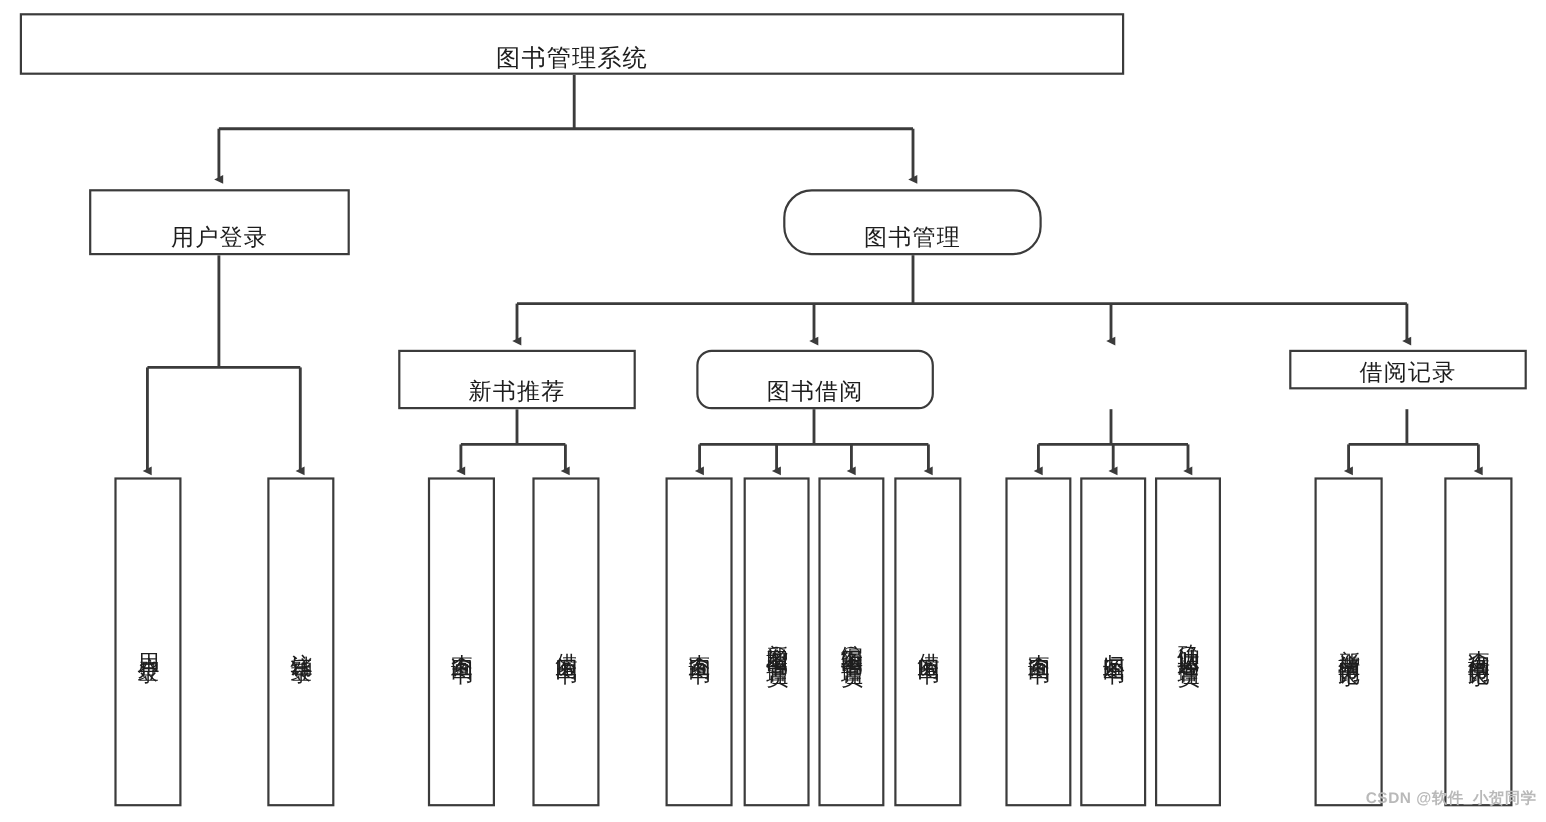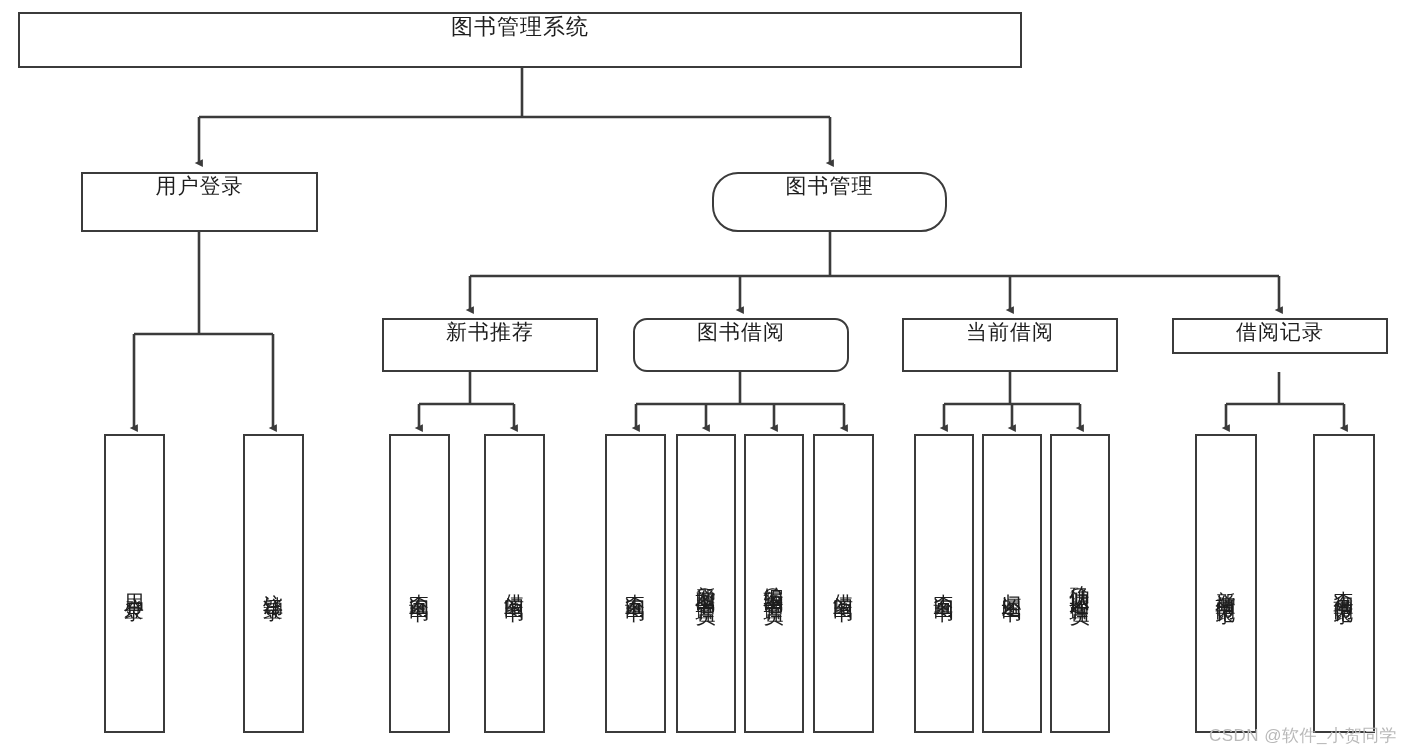--- a/index.html
+++ b/index.html
@@ -14,21 +14,21 @@
   
   #wires{position:absolute;left:0;top:0;width:1405px;height:747px;}
 
   
   .node{
     position:absolute;
     box-sizing:border-box;
     background:#ffffff;
     border:2.5px solid #3b3b3b;
     display:flex;
-    align-items:flex-start;
+    align-items:flex-end;
     justify-content:center;
     color:#1d1d1d;
   }
   .node .lbl{
     display:block;
     text-align:center;
     line-height:1.18;
     white-space:nowrap;
   }
   
@@ -42,26 +42,27 @@
     text-orientation:upright;
     font-size:20px;
     letter-spacing:3px;
     line-height:1;
     white-space:nowrap;
   }
 
   .watermark{
     position:absolute;
     right:8px;
-    bottom:0;
-    font-size:17px;
+    bottom:12px;
+    font-size:14px;
     color:#b9b9b9;
     letter-spacing:.5px;
     white-space:nowrap;
     pointer-events:none;
+    font-weight:bold;
   }
 </style>
 </head>
 <body>
 
 <div id="canvas">
 
   <svg id="wires" viewBox="0 0 1405 747" xmlns="http://www.w3.org/2000/svg">
     <defs>
       <marker id="arrow" markerWidth="9" markerHeight="9" refX="4.2" refY="4.3" orient="auto" markerUnits="userSpaceOnUse">
@@ -117,31 +118,28 @@
   </div>
 
   <div class="node h-node" style="left:81px;top:172px;width:237px;height:60px;">
     <span class="lbl">用户登录</span>
   </div>
 
   <div class="node h-node" style="left:712px;top:172px;width:235px;height:60px;border-radius:26px;">
     <span class="lbl">图书管理</span>
   </div>
 
-  <div class="node h-node" style="left:382px;top:318px;width:216px;height:54px;">
+  <div class="node h-node" style="left:362px;top:318px;width:216px;height:54px;">
     <span class="lbl">新书推荐</span>
   </div>
 
   <div class="node h-node" style="left:633px;top:318px;width:216px;height:54px;border-radius:14px;">
     <span class="lbl">图书借阅</span>
   </div>
 
-  <div class="node h-node" style="left:902px;top:318px;width:216px;height:54px;">
-    <span class="lbl">当前借阅</span>
-  </div>
 
   <div class="node h-node" style="left:1172px;top:318px;width:216px;height:36px;">
     <span class="lbl">借阅记录</span>
   </div>
 
   <div class="node v-node" style="left:104px;top:434px;width:61px;height:299px;">
     <span class="lbl">用户登录</span>
   </div>
   <div class="node v-node" style="left:243px;top:434px;width:61px;height:299px;">
     <span class="lbl">注销登录</span>

